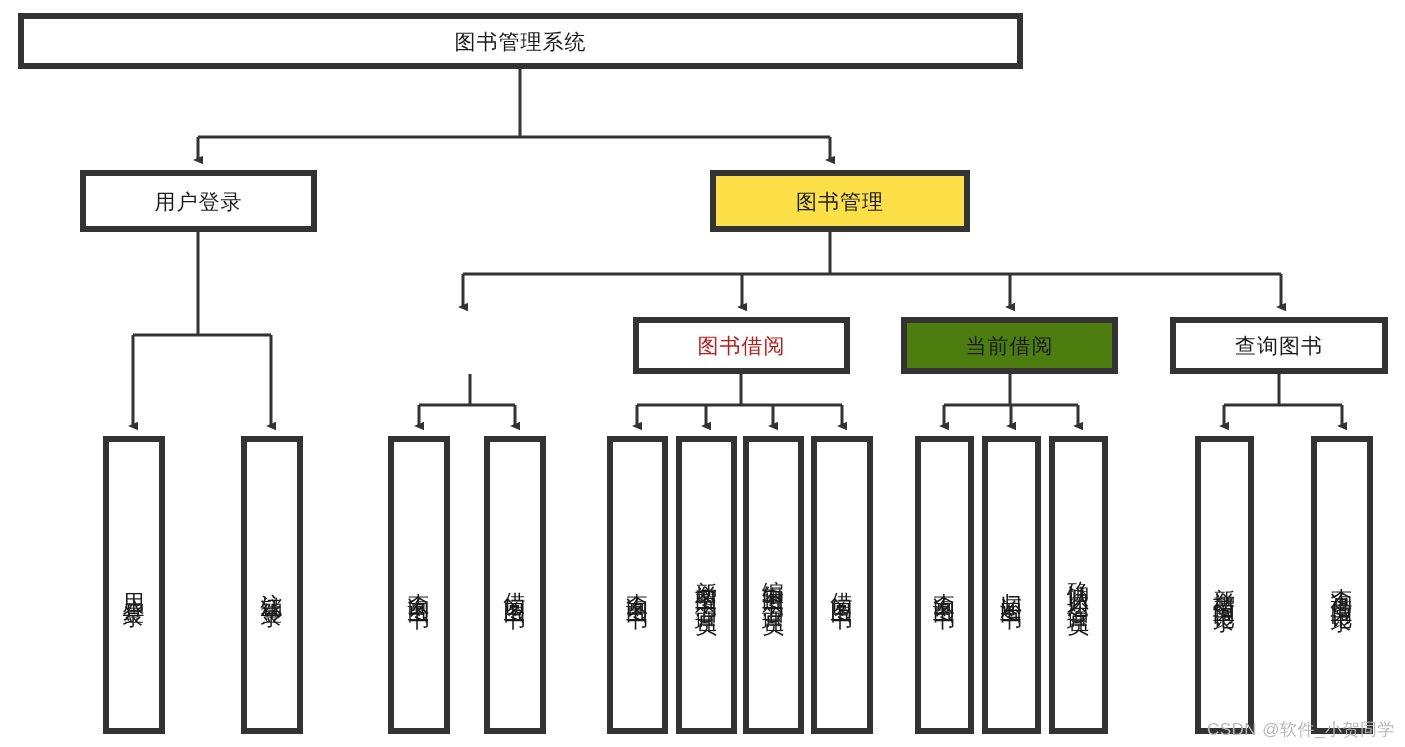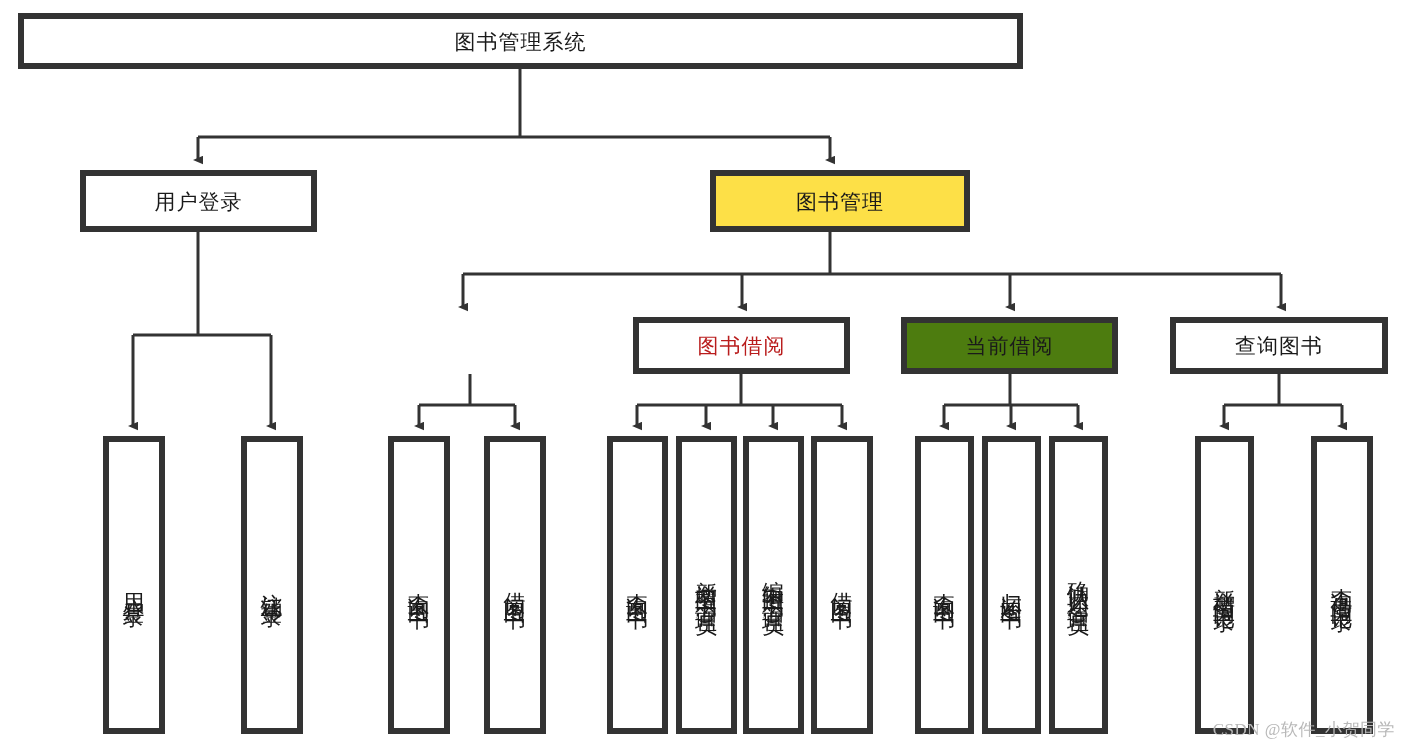--- a/index.html
+++ b/index.html
@@ -59,21 +59,20 @@
   .node-root .node-label { font-size: 22px; }
   .watermark {
     position: absolute;
     right: 10px;
     bottom: 6px;
     font-size: 17px;
     color: #b8b8b8;
     letter-spacing: 0.5px;
     white-space: nowrap;
     user-select: none;
-    font-family: Liberation Serif, serif;
   }
 </style>
 </head>
 <body>
 
 <div id="diagram-canvas" style="background: rgb(255, 255, 255);">
 
   <svg id="edge-layer" viewBox="0 0 1405 747" width="1405" height="747" xmlns="http://www.w3.org/2000/svg">
     <defs>
       <marker id="arrowhead" markerWidth="10" markerHeight="10" refX="4.2" refY="5" orient="auto" markerUnits="userSpaceOnUse">

